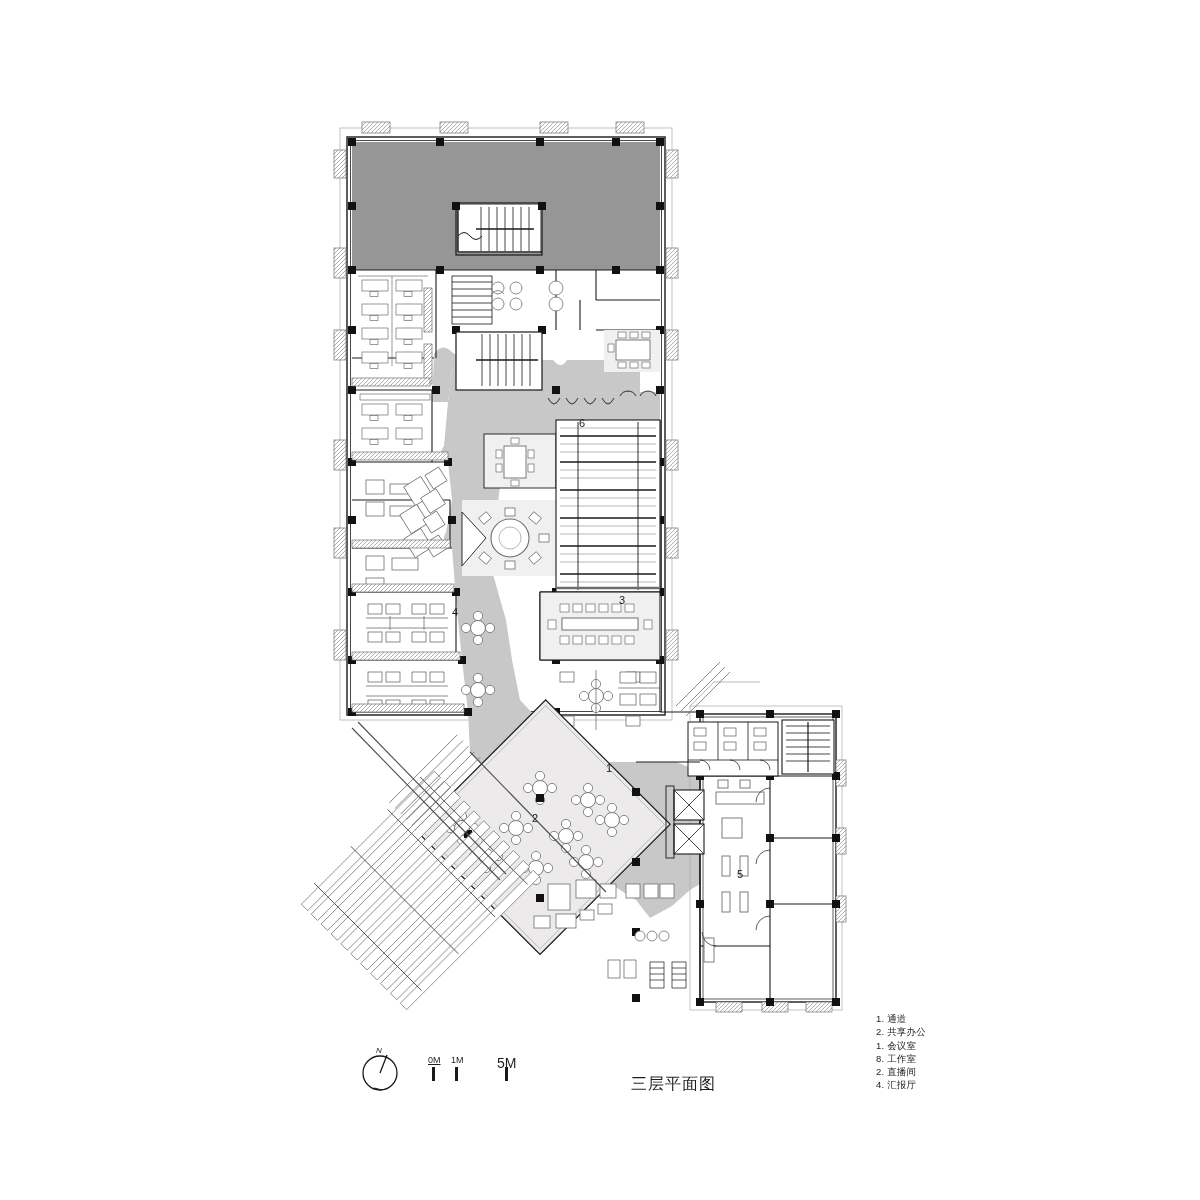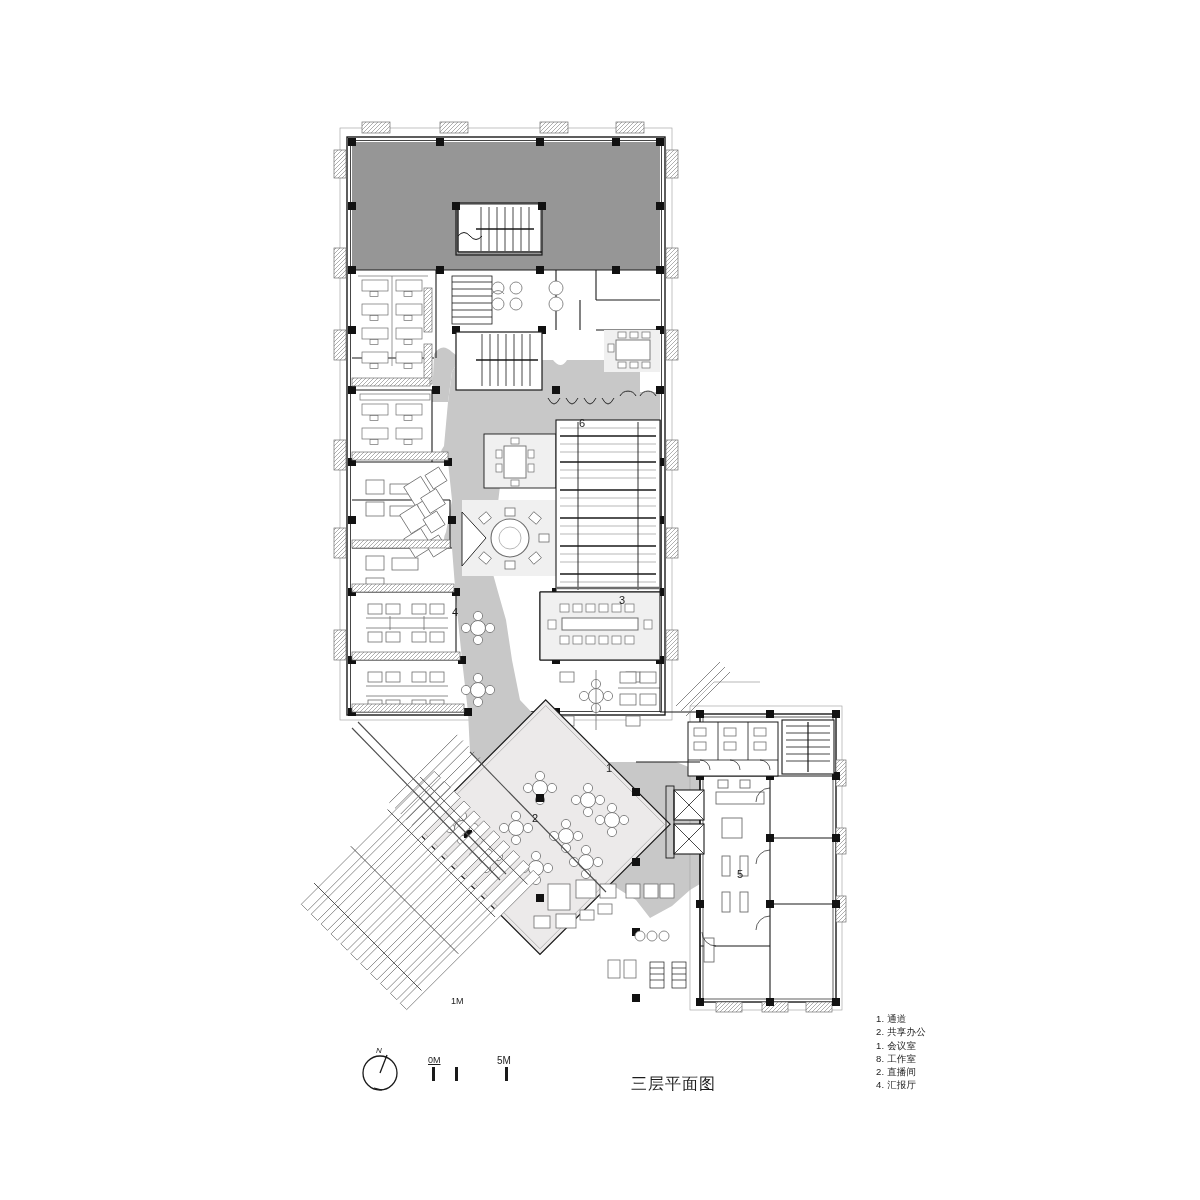--- a/index.html
+++ b/index.html
@@ -7,22 +7,22 @@
        font-family:"Liberation Sans","DejaVu Sans",sans-serif;color:#1a1a1a;}
   #sheet{position:relative;width:1200px;height:1200px;background:#fff;}
   svg{display:block;}
   .lbl{font-family:"Liberation Sans","DejaVu Sans",sans-serif;}
   #legend{position:absolute;left:876px;top:1012px;width:120px;
           font-size:9.5px;line-height:13.3px;color:#1d1d1d;letter-spacing:.2px;}
   #legend div{white-space:nowrap;}
   #title{position:absolute;left:631px;top:1074px;font-size:16px;
          letter-spacing:1px;color:#1d1d1d;}
   #scaleTxt0{position:absolute;left:428px;top:1055px;font-size:9px;color:#1d1d1d;text-decoration:underline;}
-  #scaleTxt1{position:absolute;left:451px;top:996px;font-size:9px;color:#1d1d1d;}
-  #scaleTxt5{position:absolute;left:497px;top:1055px;font-size:10px;color:#1d1d1d;}
+  #scaleTxt1{position:absolute;left:451px;top:1055px;font-size:9px;color:#1d1d1d;}
+  #scaleTxt5{position:absolute;left:497px;top:1055px;font-size:14px;color:#1d1d1d;}
   #northN{position:absolute;left:376px;top:1046px;font-size:8px;font-style:italic;color:#1d1d1d;}
 </style>
 </head>
 <body>
 
 <div id="sheet">
 
 <svg width="1200" height="1200" viewBox="0 0 1200 1200">
   <defs>
     <pattern id="hatchDiag" width="5" height="5" patternUnits="userSpaceOnUse" patternTransform="rotate(45)">

